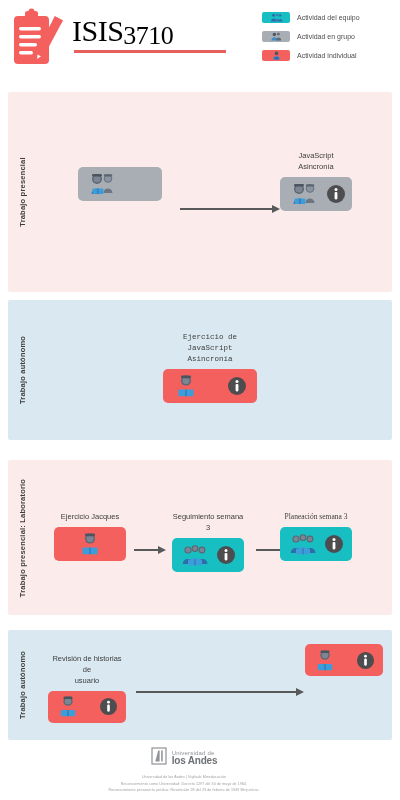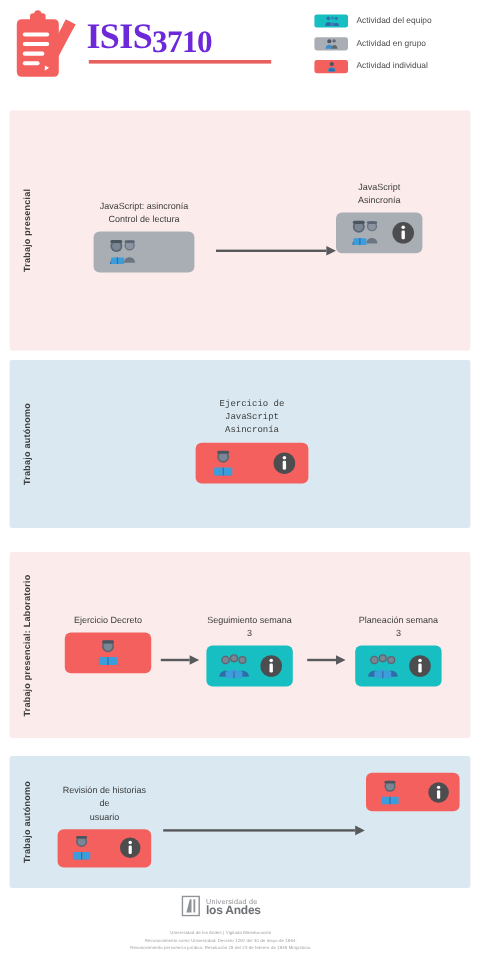--- a/index.html
+++ b/index.html
@@ -9,22 +9,22 @@
     font-family: "Liberation Sans", sans-serif;
     overflow: hidden;
   }
   .page { position: relative; width: 400px; height: 800px; background:#fff; }
 
   
   .header { position: relative; height: 88px; }
   .logo-mark { position: absolute; left: 8px; top: 8px; width: 62px; height: 62px; }
   .course-title {
     position: absolute; left: 72px; top: 14px;
-    font-size: 30px; font-weight: 700; letter-spacing: -0.5px;
-    color: #6d28d9; font-family: "Liberation Serif", serif;
+    font-size: 30px; font-weight: 400; letter-spacing: -0.5px;
+    color: #000000; font-family: "Liberation Serif", serif;
     white-space: nowrap;
   }
   .course-title .num { font-size: 26px; position: relative; top: 3px; }
   .title-rule {
     position: absolute; left: 74px; top: 50px; width: 152px; height: 3px;
     background: #e8605e;
   }
 
   
   .legend { position: absolute; right: 10px; top: 10px; width: 128px; }
@@ -151,21 +151,20 @@
         <span class="legend-label">Actividad individual</span>
       </div>
 
     </div>
   </div>
 
   <div class="section sec-pink" style="top:92px; height:200px;">
     <div class="side-label">Trabajo presencial</div>
 
     <div class="node" style="left:70px; top:75px; width:84px;">
-      <div class="node-label">JavaScript: asincronía<br>Control de lectura</div>
       <div class="node-box box-gray" style="height:34px;">
         <span class="icon-slot">
           <svg width="32" height="24" viewBox="0 0 32 24">
             <circle cx="11" cy="7" r="5" fill="#5b6672"></circle>
             <circle cx="11" cy="7" r="3.6" fill="#7b8593"></circle>
             <rect x="6" y="2" width="10" height="2.6" rx="1.3" fill="#4b5560"></rect>
             <circle cx="22" cy="6.5" r="4.3" fill="#6c7682"></circle>
             <circle cx="22" cy="6.5" r="3.1" fill="#8b95a1"></circle>
             <rect x="17.8" y="2.3" width="8.5" height="2.3" rx="1.1" fill="#5b6672"></rect>
             <path d="M17 22c0-3.2-2.4-5.3-5.7-5.3S5.6 18.8 5.6 22z" fill="#2e6ea8"></path>
@@ -234,21 +233,21 @@
           </svg>
         </span>
       </div>
     </div>
   </div>
 
   <div class="section sec-pink" style="top:460px; height:155px;">
     <div class="side-label">Trabajo presencial: Laboratorio</div>
 
     <div class="node" style="left:46px; top:52px; width:72px;">
-      <div class="node-label">Ejercicio Decreto</div>
+      <div class="node-label">Ejercicio Jacques</div>
       <div class="node-box box-red" style="height:34px; justify-content:center;">
         <span class="icon-slot">
           <svg width="26" height="24" viewBox="0 0 26 24">
             <circle cx="13" cy="6.6" r="5" fill="#5b6672"></circle>
             <circle cx="13" cy="6.6" r="3.6" fill="#7b8593"></circle>
             <rect x="8" y="1.6" width="10" height="2.6" rx="1.3" fill="#4b5560"></rect>
             <path d="M20 22c0-3.6-3-6-7-6s-7 2.4-7 6z" fill="#2e6ea8"></path>
             <rect x="5.4" y="15.6" width="15.2" height="6.6" rx="0.9" fill="#3d9ddb"></rect>
             <rect x="12.5" y="15.6" width="1" height="6.6" fill="#2e6ea8"></rect>
           </svg>
@@ -287,21 +286,21 @@
           </svg>
         </span>
       </div>
     </div>
 
     <div class="arrow" style="left:248px; top:86px; width:32px;">
       <div class="shaft" style="height:2.5px"></div>
         <div class="head"></div>
     </div>
 
-    <div class="node" style="left:288px; top:52px; width:72px;">
+    <div class="node" style="left:272px; top:52px; width:72px;font-family:Liberation Serif, serif;">
       <div class="node-label">Planeación semana 3</div>
       <div class="node-box box-teal" style="height:34px; justify-content:space-between;">
         <span class="icon-slot">
           <svg width="30" height="24" viewBox="0 0 30 24">
             <circle cx="8" cy="7" r="3.6" fill="#5b6672"></circle>
             <circle cx="8" cy="7" r="2.5" fill="#7b8593"></circle>
             <circle cx="15" cy="5.6" r="3.4" fill="#5b6672"></circle>
             <circle cx="15" cy="5.6" r="2.3" fill="#7b8593"></circle>
             <circle cx="22" cy="7" r="3.4" fill="#5b6672"></circle>
             <circle cx="22" cy="7" r="2.3" fill="#7b8593"></circle>

